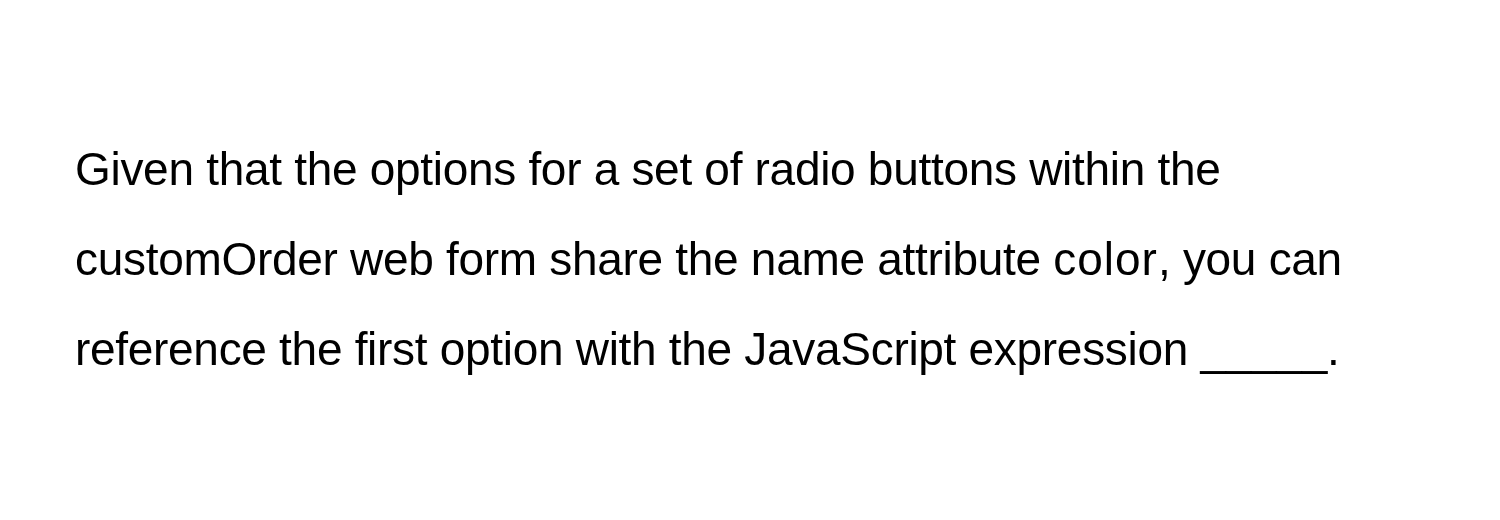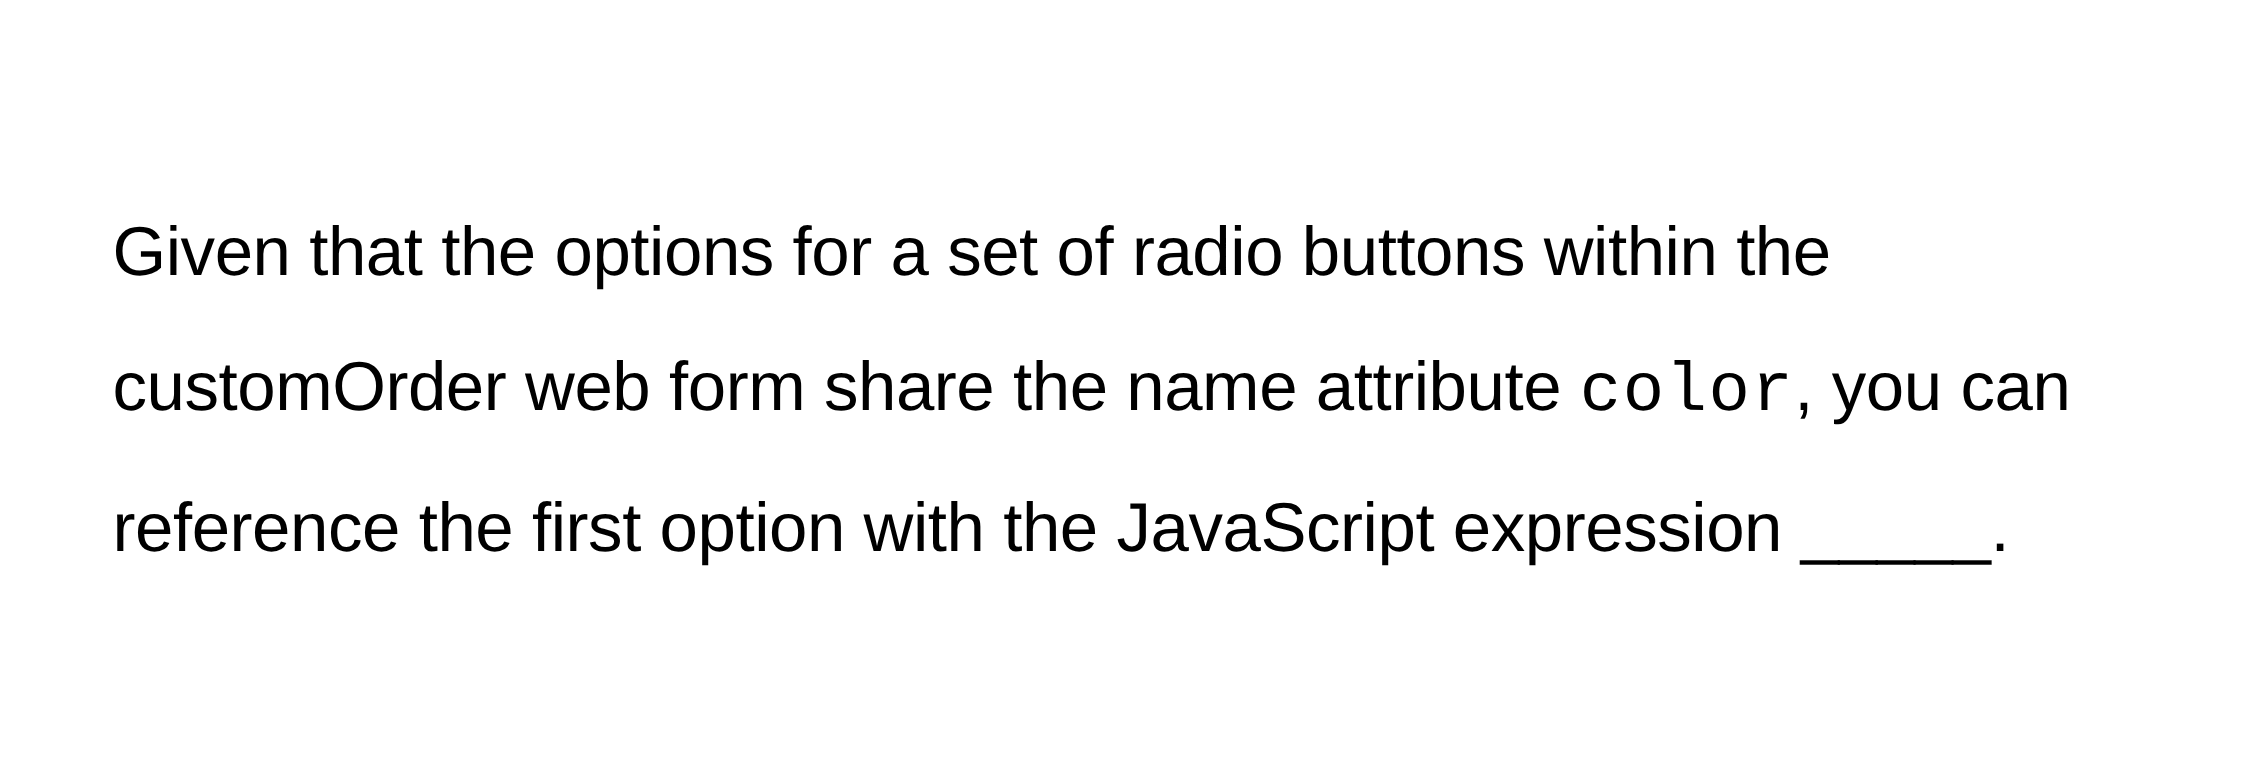--- a/index.html
+++ b/index.html
@@ -18,20 +18,20 @@
       padding-right: 75px;
     }
     .question-text {
       font-size: 46px;
       line-height: 1.95;
       color: #000000;
       letter-spacing: -0.3px;
       font-weight: 400;
     }
     .mono {
-      font-family: Liberation Mono, monospace;
+      font-family: Liberation Sans, sans-serif;
       letter-spacing: 1px;
     }
   </style>
 </head>
 <body>
 
 <p class="question-text"><span>Given that the options for a set of radio buttons within the customOrder web form share the name attribute </span><span class="mono">color</span><span>, you can reference the first option with the JavaScript expression _____.</span></p>
 
 </body></html>

